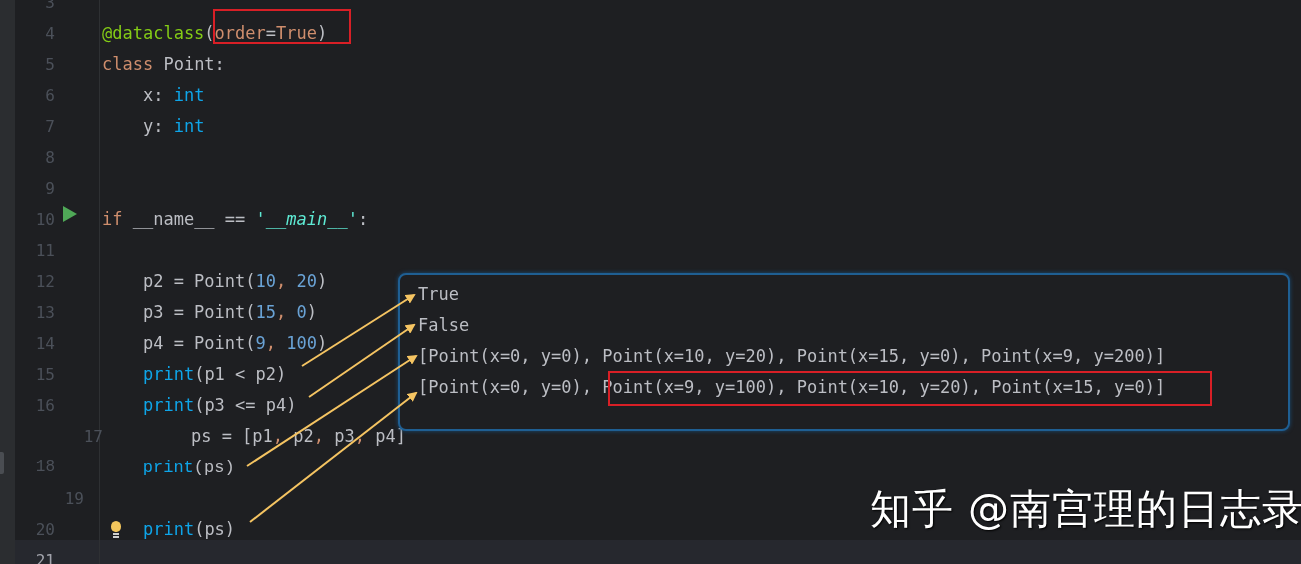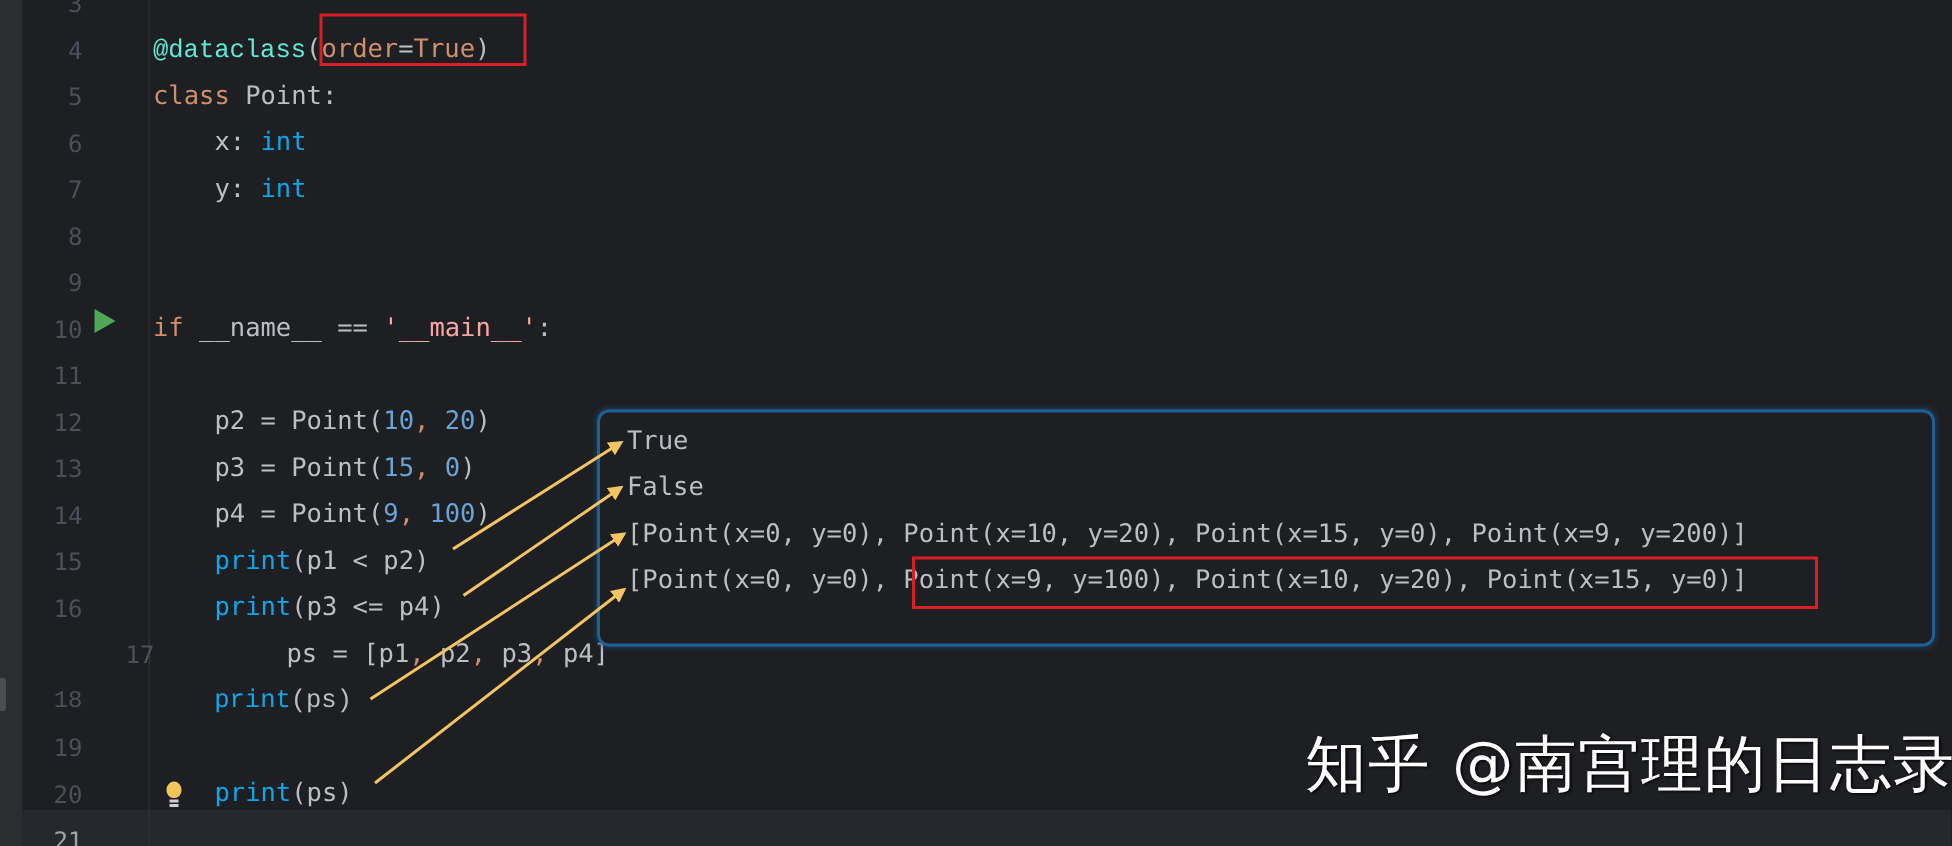--- a/index.html
+++ b/index.html
@@ -8,23 +8,23 @@
   .left-strip { position: absolute; left: 0; top: 0; width: 15px; height: 564px; background: #2b2d30; }
   .left-strip .tab-handle { position: absolute; left: 0; top: 452px; width: 4px; height: 22px; background: #4a4d52; border-radius: 0 2px 2px 0; }
   .gutter { position: absolute; left: 15px; top: 0; width: 84px; height: 564px; background: #1e1f22; }
   .gutter-divider { position: absolute; left: 99px; top: 0; width: 1px; height: 564px; background: #2e3033; }
   .current-line { position: absolute; left: 15px; right: 0; top: 540px; height: 24px; background: #26282e; }
   .line { position: absolute; left: 0; right: 0; height: 31px; font-size: 17px; line-height: 31px; white-space: pre; }
   .ln { position: absolute; left: 15px; width: 40px; text-align: right; color: #4b5059; font-size: 16px; }
   .ln.cur { color: #a1a3ab; }
   .code { position: absolute; left: 102px; color: #bcbec4; }
   .kw { color: #cf8e6d; }
-  .deco { color: #5eead4; font-family: Liberation Mono, monospace; }
+  .deco { color: #84cc16; }
   .num { color: #6aa3d6; }
-  .str { color: #fca5a5; }
+  .str { color: #5eead4; font-style: italic; }
   .bi { color: #0ea5e9; }
   .comma { color: #cf8e6d; }
   .run-icon { position: absolute; left: 63px; width: 0; height: 0; border-top: 8px solid transparent; border-bottom: 8px solid transparent; border-left: 14px solid #4fa857; }
   .bulb { position: absolute; left: 110px; top: 521px; width: 12px; height: 18px; }
   .bulb .glass { position: absolute; left: 1px; top: 0; width: 10px; height: 11px; border-radius: 50% 50% 45% 45%; background: #f2c55c; }
   .bulb .base1 { position: absolute; left: 3px; top: 12px; width: 6px; height: 2px; background: #cfcfcf; }
   .bulb .base2 { position: absolute; left: 3px; top: 15px; width: 6px; height: 2px; background: #cfcfcf; }
   .hl-box { position: absolute; border: 2px solid #d81f26; }
   .output-box { position: absolute; left: 398px; top: 273px; width: 892px; height: 158px; border: 2px solid #1f5f93; border-radius: 8px; background: #1e1f22; box-shadow: 0 0 4px #1a4b75; }
   .out-line { position: absolute; left: 418px; height: 31px; line-height: 31px; font-size: 17px; color: #bcbec4; white-space: pre; }
@@ -51,21 +51,21 @@
     <div class="line" style="top: 173px;"><span class="ln">9</span><span class="code"></span></div>
     <div class="line" style="top: 204px;"><span class="ln">10</span><span class="code"><span class="kw">if</span><span> __name__ == </span><span class="str">'__main__'</span><span>:</span></span></div>
     <div class="line" style="top: 235px;"><span class="ln">11</span></div>
     <div class="line" style="top: 266px;"><span class="ln">12</span><span class="code"><span>    p2 = Point(</span><span class="num">10</span><span class="comma">, </span><span class="num">20</span><span>)</span></span></div>
     <div class="line" style="top: 297px;"><span class="ln">13</span><span class="code"><span>    p3 = Point(</span><span class="num">15</span><span class="comma">, </span><span class="num">0</span><span>)</span></span></div>
     <div class="line" style="top: 328px;"><span class="ln">14</span><span class="code"><span>    p4 = Point(</span><span class="num">9</span><span class="comma">, </span><span class="num">100</span><span>)</span></span></div>
     <div class="line" style="top: 359px;"><span class="ln">15</span><span class="code"><span>    </span><span class="bi">print</span><span>(p1 &lt; p2)</span></span></div>
     <div class="line" style="top: 390px;"><span class="ln">16</span><span class="code"><span>    </span><span class="bi">print</span><span>(p3 &lt;= p4)</span></span></div>
     <div class="line" style="top: 421px; margin-left: 48px;"><span class="ln">17</span><span class="code"><span>    ps = [p1</span><span class="comma">, </span><span>p2</span><span class="comma">, </span><span>p3</span><span class="comma">, </span><span>p4]</span></span></div>
     <div class="line" style="top: 452px; font-family: Liberation Mono, monospace;"><span class="ln">18</span><span class="code"><span>    </span><span class="bi">print</span><span>(ps)</span></span></div>
-    <div class="line" style="top: 483px;"><span class="ln">19</span></div>
+    <div class="line" style="top: 483px; margin-left: 29px;"><span class="ln">19</span></div>
     <div class="line" style="top: 514px;"><span class="ln">20</span><span class="code"><span>    </span><span class="bi">print</span><span>(ps)</span></span></div>
     <div class="line" style="top: 545px;"><span class="ln cur">21</span><span class="code"></span></div>
   </div>
 
 <div class="run-icon" style="top:206px"></div>
 <div class="bulb">
   <div class="glass"></div>
     <div class="base1"></div>
     <div class="base2"></div>
 </div>

